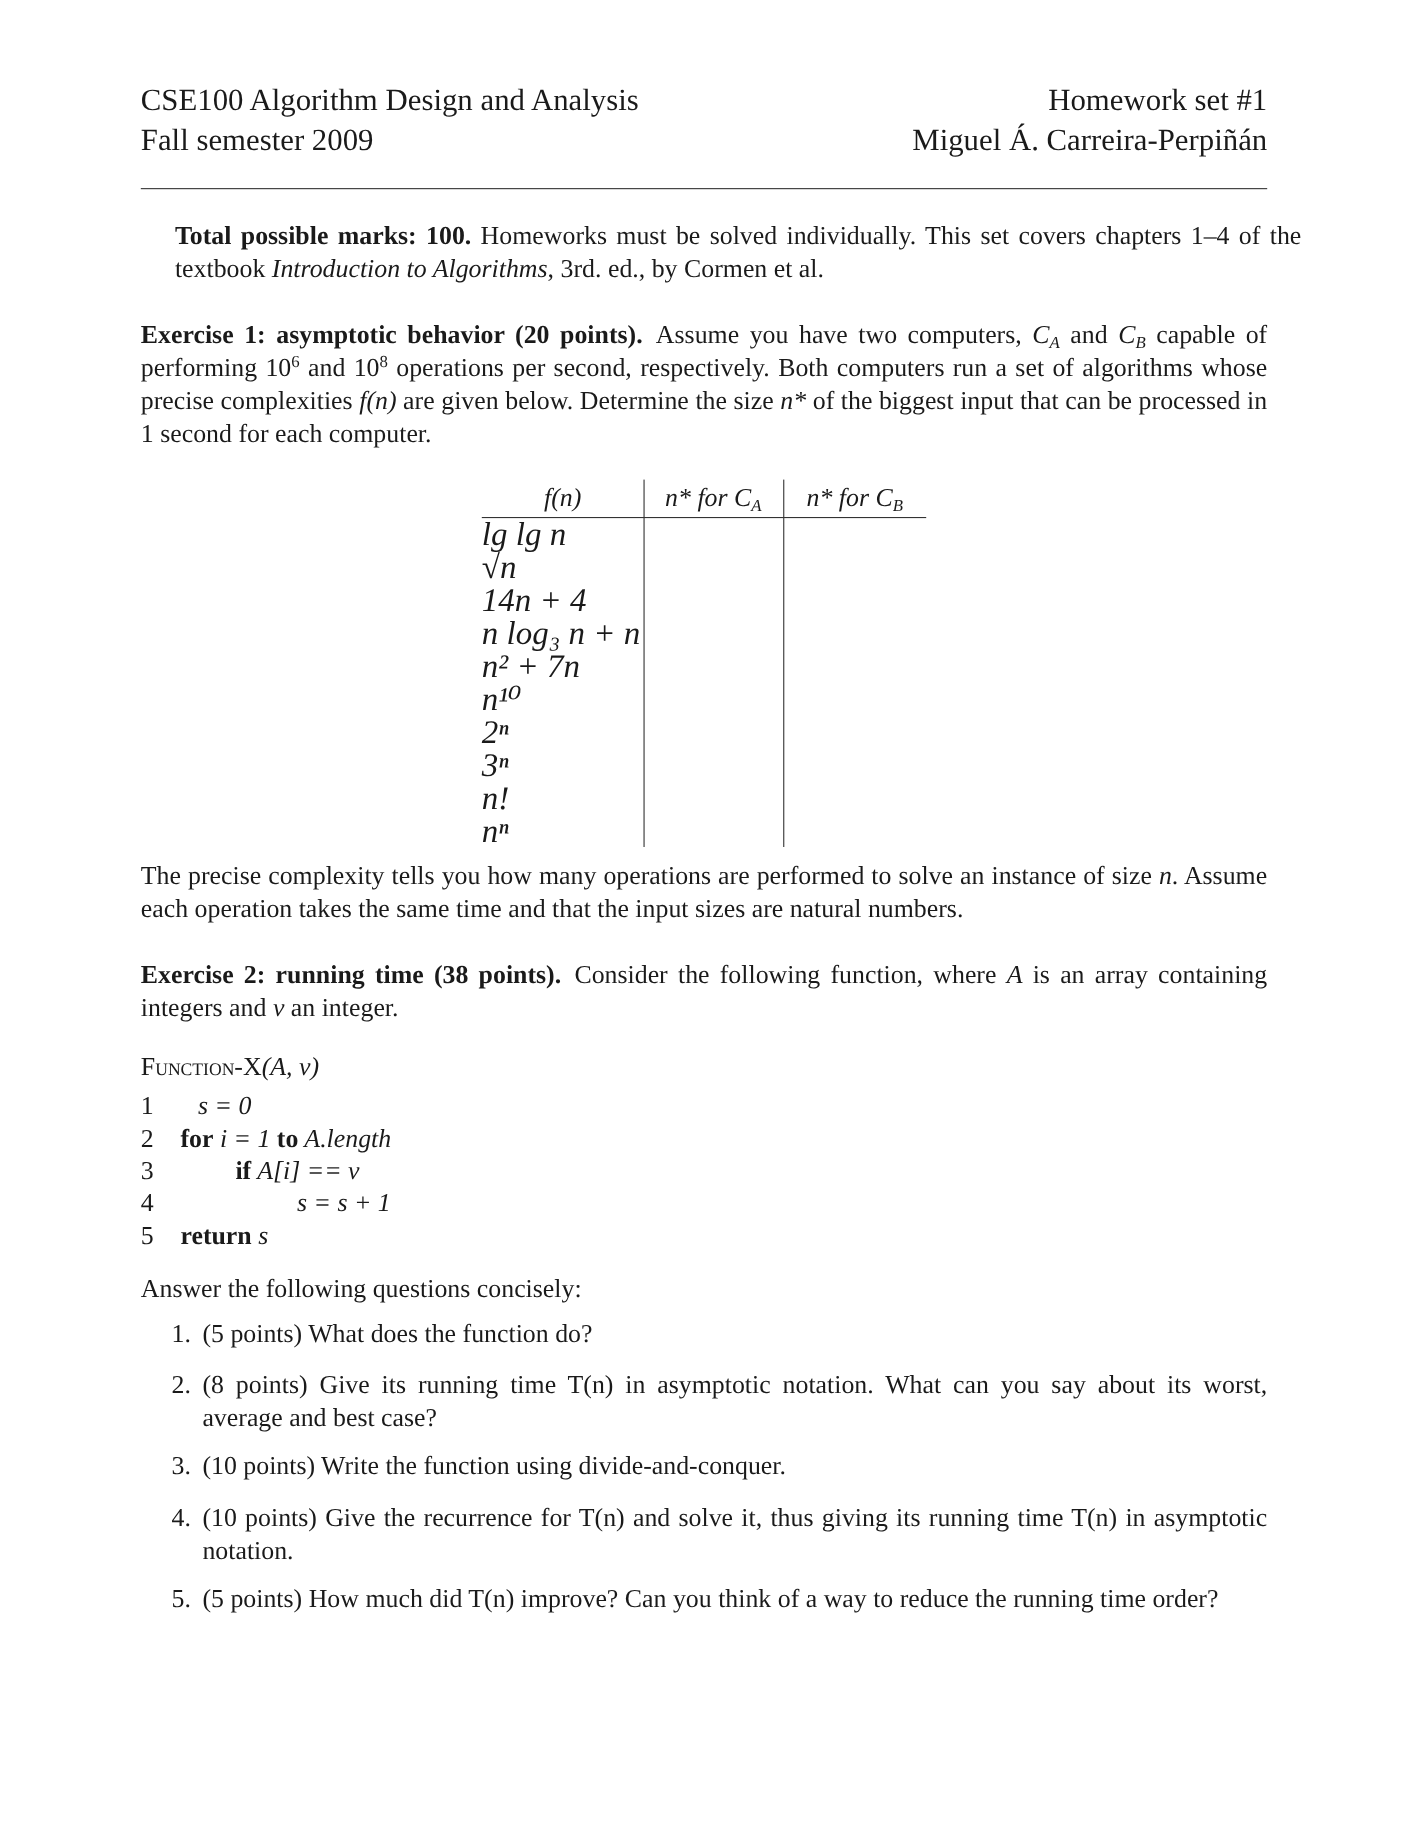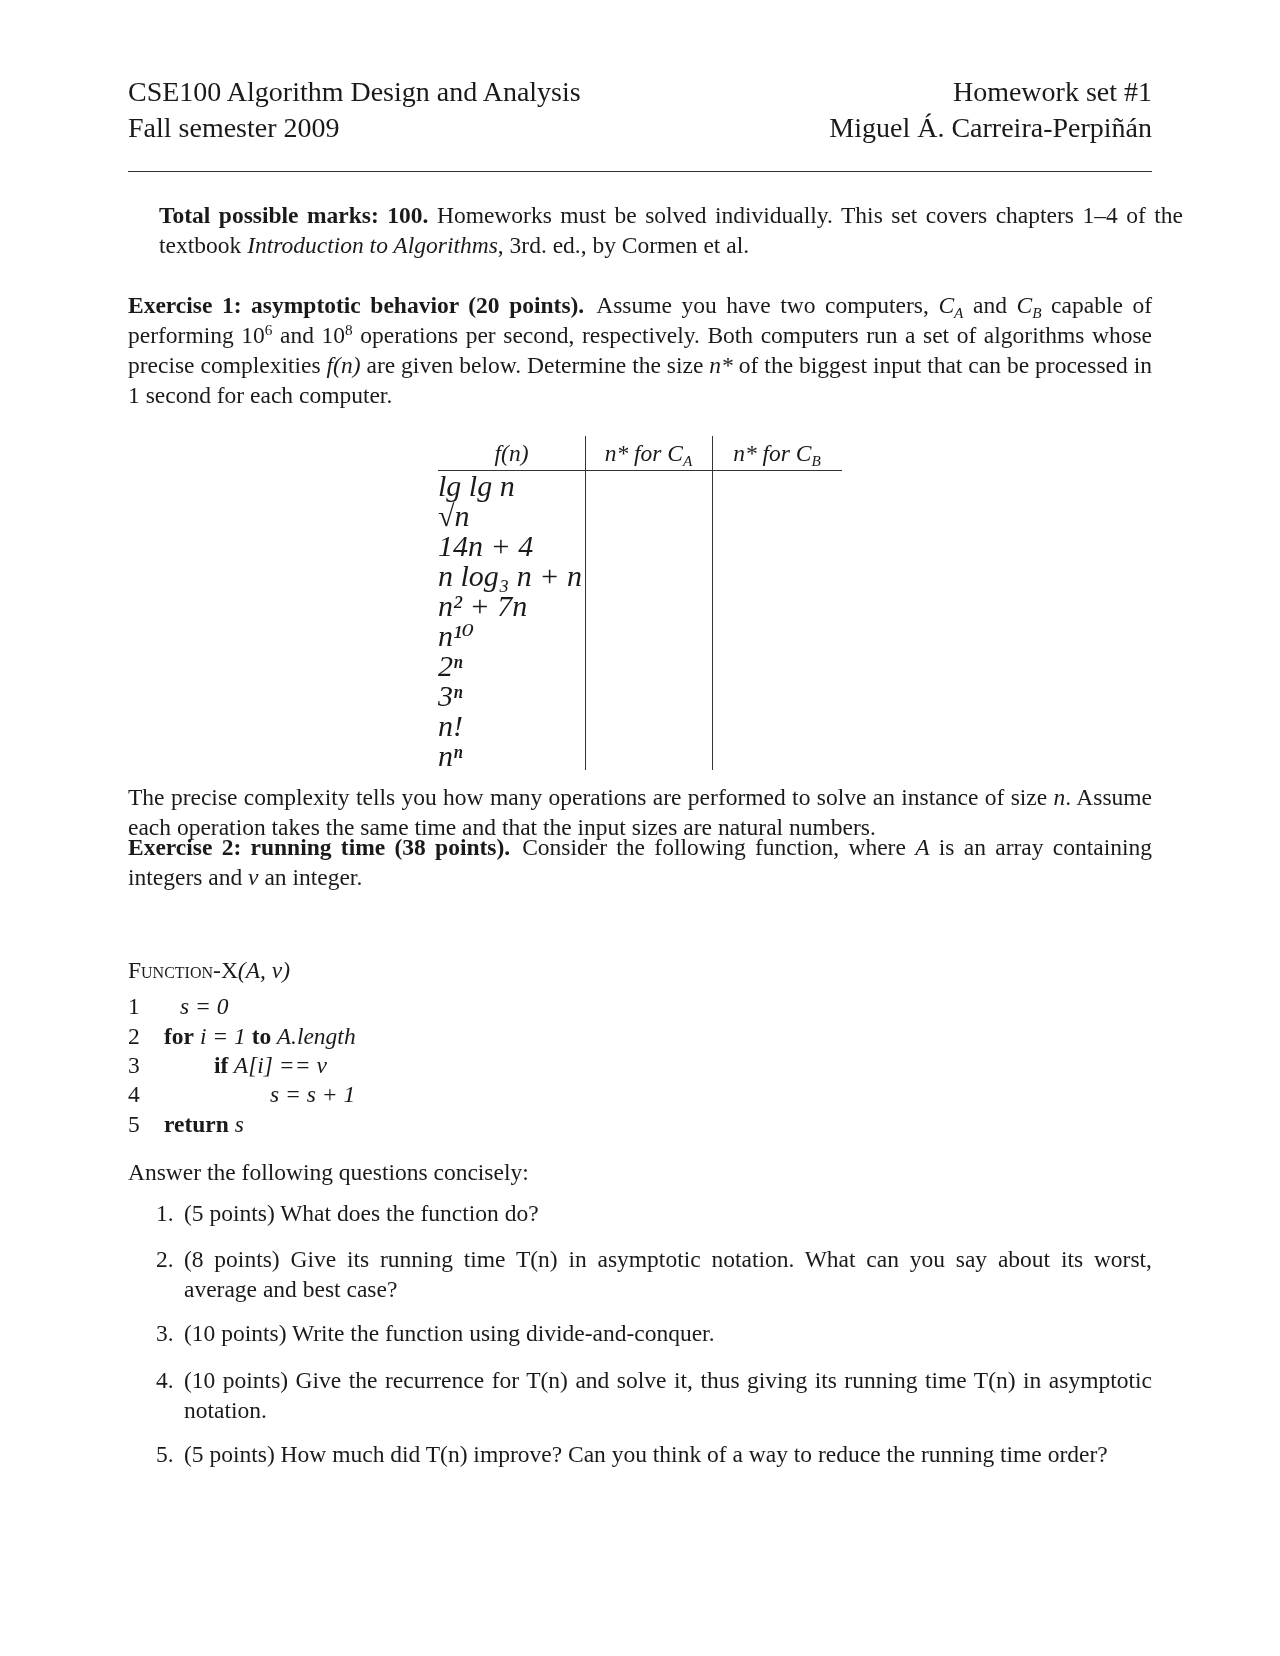--- a/index.html
+++ b/index.html
@@ -85,21 +85,21 @@
       <div class="trow m">3ⁿ</div>
       <div class="trow m">n!</div>
       <div class="trow m">nⁿ</div>
     </div>
   </div>
 
   <div class="para" style="top:782px;">
     <span>The precise complexity tells you how many operations are performed to solve an instance of size </span><i>n</i><span>. Assume each operation takes the same time and that the input sizes are natural numbers.</span>
   </div>
 
-  <div class="para" style="top:832px;">
+  <div class="para" style="top:872px;">
     <span class="ex-title">Exercise 2: running time (38 points).</span><span>Consider the following function, where </span><i>A</i><span> is an array containing integers and </span><i>v</i><span> an integer.</span>
   </div>
 
   <div class="code">
     <div class="fname"><span class="sc">Function-X</span><span class="m">(A, v)</span></div>
 
     <div class="cline" style="top:36px;">
       <span class="lnum">1</span>
       <span style="position:absolute; left:52px;" class="m">s = 0</span>
     </div>

